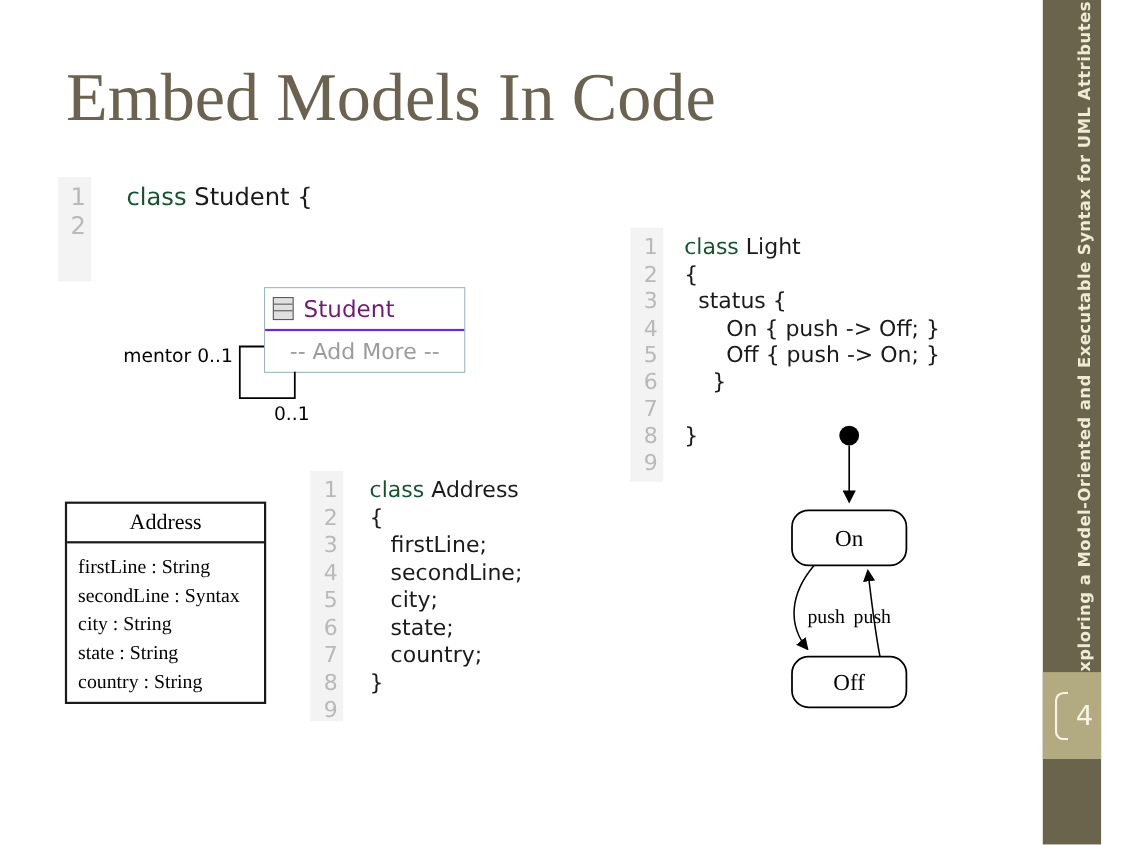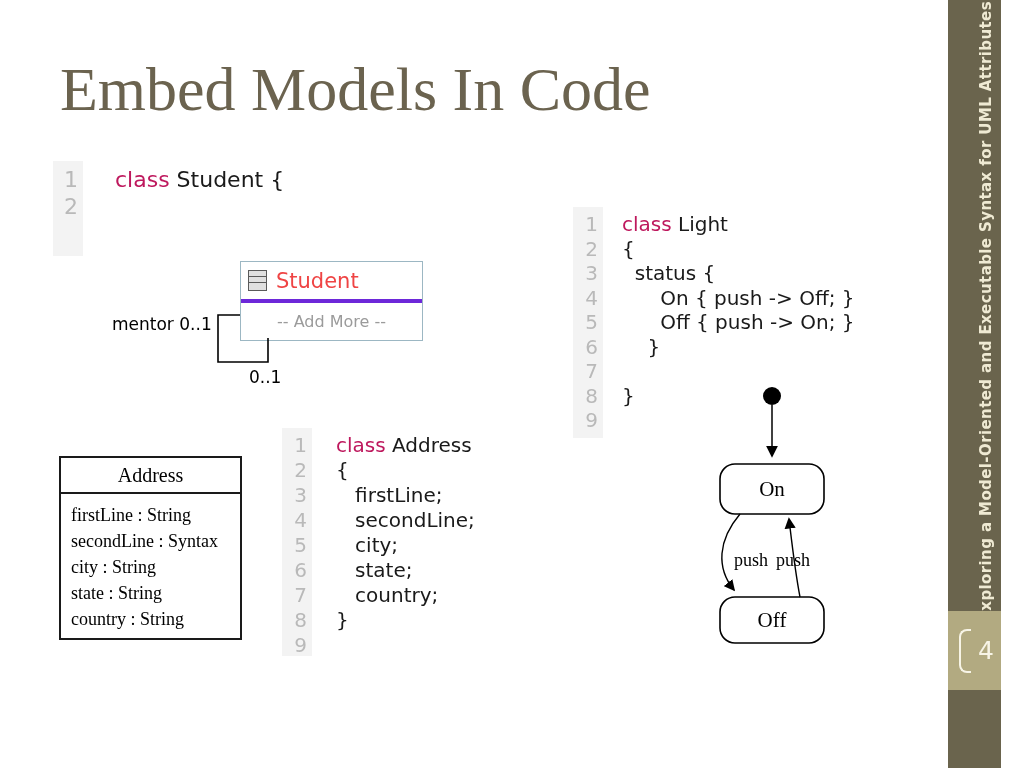--- a/index.html
+++ b/index.html
@@ -10,43 +10,43 @@
   .title{position:absolute;left:60px;top:54px;margin:0;font-family:"Liberation Serif",serif;
          font-weight:400;font-size:62px;color:#6b634f;letter-spacing:0px;white-space:nowrap;}
 
   
   .codeblock{position:absolute;display:flex;align-items:stretch;color:#1a1a1a;}
   .codeblock .gutter{background:#f3f3f3;min-width:30px;box-sizing:border-box;
                      text-align:right;color:#b9b9b9;padding:5px 5px 5px 0;}
   .codeblock .gutter .ln{line-height:var(--lh);}
   .codeblock .code{padding:5px 0 0 0;}
   .codeblock .code .cl{line-height:var(--lh);white-space:pre;}
-  .kw{color:#be185d;}
+  .kw{color:#14532d;}
   .nm{color:#1f6f60;}
   .pl{color:#1a1a1a;}
   #cb-student{left:53px;top:161px;--lh:27px;font-size:22px;}
   #cb-student .gutter{padding-bottom:36px;}
   #cb-student .code{padding-left:32px;}
   #cb-light{left:573px;top:207px;--lh:24.5px;font-size:20px;}
   #cb-light .code{padding-left:19px;}
   #cb-address{left:282px;top:428px;--lh:25px;font-size:20px;height:228px;overflow:hidden;}
   #cb-address .code{padding-left:24px;}
 
   
   .uml-student{position:absolute;left:240px;top:261px;width:181px;background:#ffffff;
                border:1px solid #9cb7c3;}
   .uml-student .hd{height:37px;display:flex;align-items:center;gap:9px;padding-left:7px;
-                   border-bottom:4px solid #6d28d9;font-size:21px;color:#ef4444;}
+                   border-bottom:2px solid #6d28d9;font-size:21px;color:#701a75;}
   .cls-icon{display:inline-block;width:17px;height:19px;background:#e0e0e0;
             border:1px solid #5a5a5a;position:relative;flex:0 0 auto;}
   .cls-icon::before,.cls-icon::after{content:"";position:absolute;left:0;right:0;height:0;
             border-top:1px solid #5a5a5a;}
   .cls-icon::before{top:5px;}
   .cls-icon::after{top:11px;}
-  .uml-student .bd{height:37px;line-height:37px;text-align:center;color:#9b9b9b;font-size:16px;}
+  .uml-student .bd{height:37px;line-height:37px;text-align:center;color:#9b9b9b;font-size:20px;}
 
   .loop-svg{position:absolute;left:105px;top:300px;}
   .lbl{position:absolute;font-size:17px;color:#000;white-space:nowrap;}
   .lbl.mentor{left:112px;top:314px;}
   .lbl.mult{left:249px;top:367px;}
 
   
   .uml-address{position:absolute;left:59px;top:456px;width:183px;background:#fff;
                border:2px solid #1a1a1a;font-family:"Liberation Serif",serif;box-sizing:border-box;}
   .uml-address .hd{border-bottom:2px solid #1a1a1a;text-align:center;font-size:20px;

